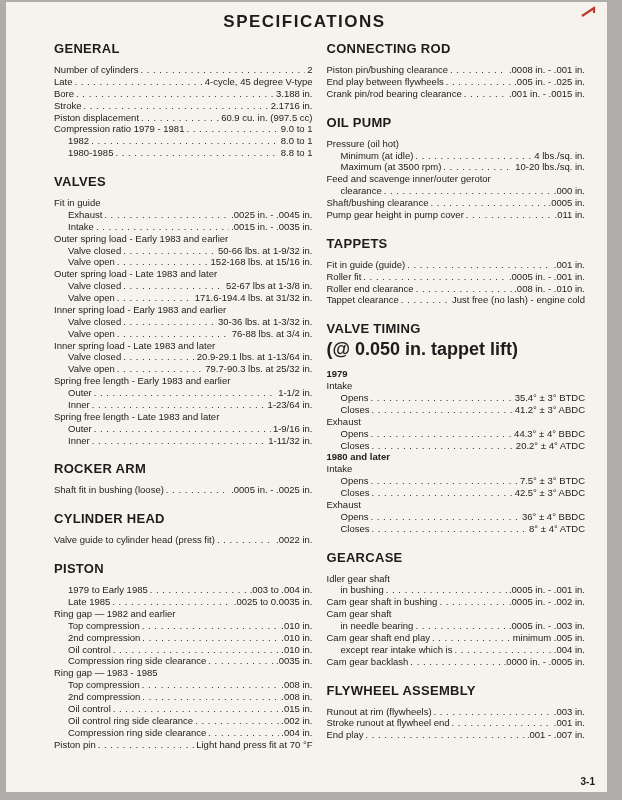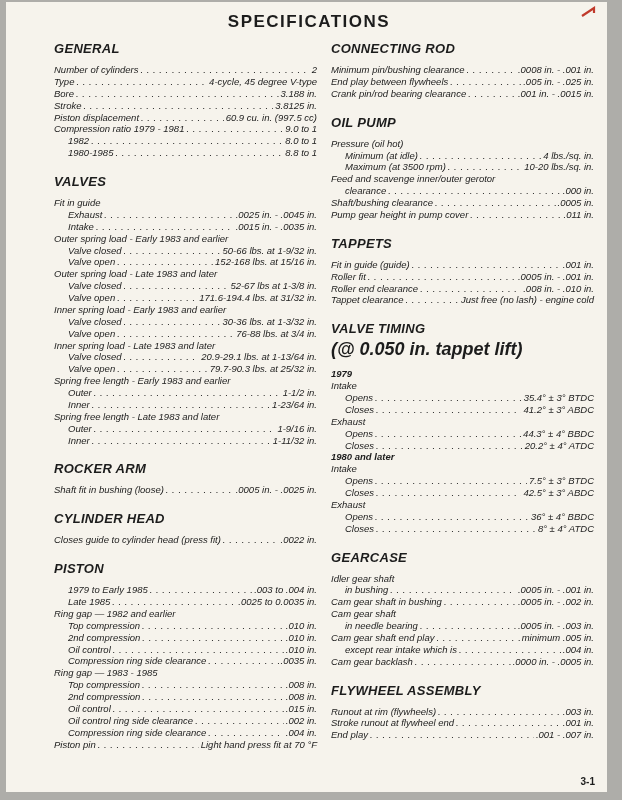--- a/index.html
+++ b/index.html
@@ -7,28 +7,28 @@
   body {
     font-family:"Liberation Sans","DejaVu Sans",sans-serif;
     background:#aeada9;
     color:#1c1c1c;
     overflow:hidden;
   }
   .scan-frame { position:relative; width:622px; height:800px; background:#aeada9; }
   .page {
     position:absolute; top:2px; left:6px; right:15px; bottom:8px;
     background:#f6f3ec;
-    padding:6px 13px 6px 48px;
+    padding:6px 22px 6px 48px;
   }
   .page-title {
     text-align:center; font-size:17px; font-weight:bold; letter-spacing:1.5px;
     margin:4px 30px 4px 0;
   }
   .cols { display:flex; gap:14px; }
-  .col { flex:1 1 0; min-width:0;font-style:italic; }
+  .col { flex:1 1 0; min-width:0; }
   .sec-title {
     font-size:13px; font-weight:bold; letter-spacing:0.3px;
     margin:15px 0 8px;
   }
   .sec:first-child .sec-title { margin-top:5px; }
   .sec-subtitle { font-size:18px; font-weight:bold; margin:-5px 0 8px; }
   .row { display:flex; align-items:baseline; font-size:9.5px; line-height:1.25; }
   .row.hd { display:block; }
   .row.b { font-weight:bold; }
   .row.ind1 { padding-left:14px; }
@@ -59,33 +59,33 @@
     <div class="cols">
       <div class="col">
           <section class="sec">
             <h2 class="sec-title">GENERAL</h2>
             <div class="row ind0">
               <span class="lab">Number of cylinders</span>
               <span class="dots"></span>
               <span class="val">2</span>
             </div>
             <div class="row ind0">
-              <span class="lab">Type</span>
+              <span class="lab">Late</span>
               <span class="dots"></span>
               <span class="val">4-cycle, 45 degree V-type</span>
             </div>
             <div class="row ind0">
               <span class="lab">Bore</span>
               <span class="dots"></span>
               <span class="val">3.188 in.</span>
             </div>
             <div class="row ind0">
               <span class="lab">Stroke</span>
               <span class="dots"></span>
-              <span class="val">3.8125 in.</span>
+              <span class="val">2.1716 in.</span>
             </div>
             <div class="row ind0">
               <span class="lab">Piston displacement</span>
               <span class="dots"></span>
               <span class="val">60.9 cu. in. (997.5 cc)</span>
             </div>
             <div class="row ind0">
               <span class="lab">Compression ratio 1979 - 1981</span>
               <span class="dots"></span>
               <span class="val">9.0 to 1</span>
@@ -185,21 +185,21 @@
             <h2 class="sec-title">ROCKER ARM</h2>
             <div class="row ind0">
               <span class="lab">Shaft fit in bushing (loose)</span>
               <span class="dots"></span>
               <span class="val">.0005 in. - .0025 in.</span>
             </div>
           </section>
           <section class="sec">
             <h2 class="sec-title">CYLINDER HEAD</h2>
             <div class="row ind0">
-              <span class="lab">Closes guide to cylinder head (press fit)</span>
+              <span class="lab">Valve guide to cylinder head (press fit)</span>
               <span class="dots"></span>
               <span class="val">.0022 in.</span>
             </div>
           </section>
           <section class="sec">
             <h2 class="sec-title">PISTON</h2>
             <div class="row ind1">
               <span class="lab">1979 to Early 1985</span>
               <span class="dots"></span>
               <span class="val">.003 to .004 in.</span>
@@ -260,21 +260,21 @@
               <span class="lab">Piston pin</span>
               <span class="dots"></span>
               <span class="val">Light hand press fit at 70 °F</span>
             </div>
           </section>
         </div>
       <div class="col">
           <section class="sec">
             <h2 class="sec-title">CONNECTING ROD</h2>
             <div class="row ind0">
-              <span class="lab">Minimum pin/bushing clearance</span>
+              <span class="lab">Piston pin/bushing clearance</span>
               <span class="dots"></span>
               <span class="val">.0008 in. - .001 in.</span>
             </div>
             <div class="row ind0">
               <span class="lab">End play between flywheels</span>
               <span class="dots"></span>
               <span class="val">.005 in. - .025 in.</span>
             </div>
             <div class="row ind0">
               <span class="lab">Crank pin/rod bearing clearance</span>

